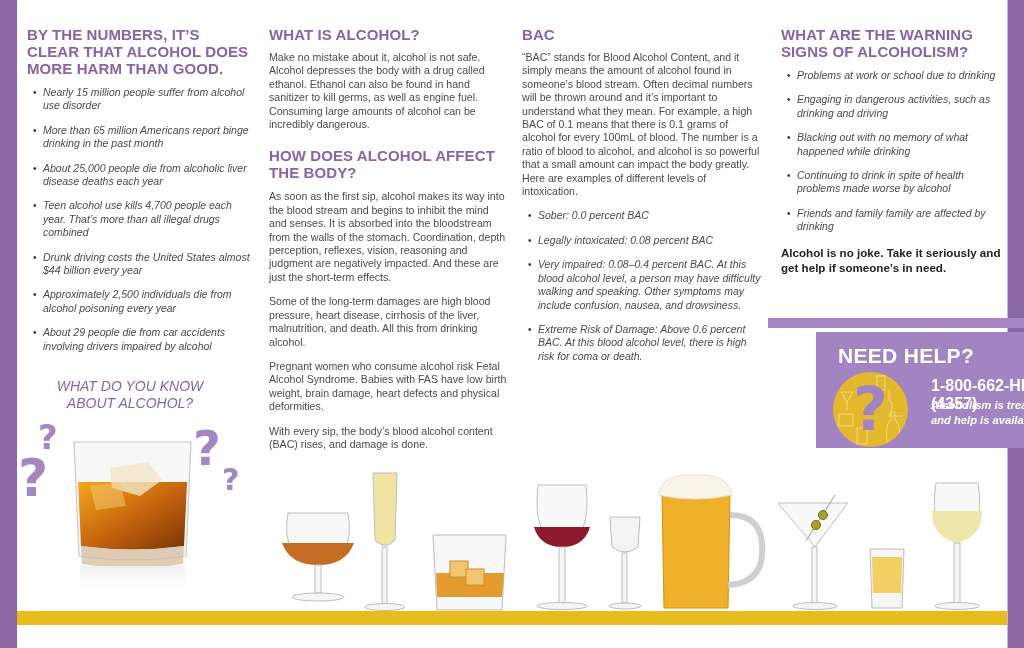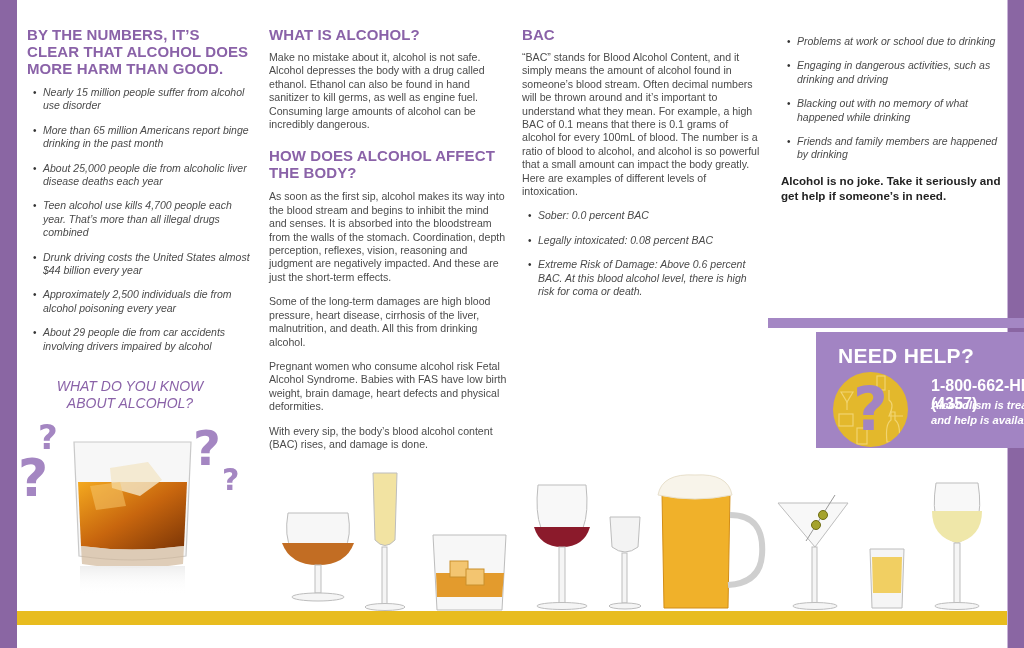--- a/index.html
+++ b/index.html
@@ -99,30 +99,33 @@
   <p class="body">Pregnant women who consume alcohol risk Fetal Alcohol Syndrome. Babies with FAS have low birth weight, brain damage, heart defects and physical deformities.</p>
   <p class="body">With every sip, the body’s blood alcohol content (BAC) rises, and damage is done.</p>
 </div>
 
 <div class="col" id="col3">
   <h2 class="sec" style="margin-bottom:8px;">BAC</h2>
   <p class="body">“BAC” stands for Blood Alcohol Content, and it simply means the amount of alcohol found in someone’s blood stream. Often decimal numbers will be thrown around and it’s important to understand what they mean. For example, a high BAC of 0.1 means that there is 0.1 grams of alcohol for every 100mL of blood. The number is a ratio of blood to alcohol, and alcohol is so powerful that a small amount can impact the body greatly. Here are examples of different levels of intoxication.</p>
   <ul class="bul">
     <li>Sober: 0.0 percent BAC</li>
     <li>Legally intoxicated: 0.08 percent BAC</li>
+    <li>Very impaired: 0.08–0.4 percent BAC. At this blood alcohol level, a person may have difficulty walking and speaking. Other symptoms may include confusion, nausea, and drowsiness.</li>
     <li>Extreme Risk of Damage: Above 0.6 percent BAC. At this blood alcohol level, there is high risk for coma or death.</li>
   </ul>
 </div>
 
 <div class="col" id="col4">
+  <h2 class="sec">WHAT ARE THE WARNING SIGNS OF ALCOHOLISM?</h2>
   <ul class="bul">
     <li>Problems at work or school due to drinking</li>
     <li>Engaging in dangerous activities, such as drinking and driving</li>
     <li>Blacking out with no memory of what happened while drinking</li>
-    <li>Friends and family members are happened by drinking</li>
+    <li>Continuing to drink in spite of health problems made worse by alcohol</li>
+    <li>Friends and family family are affected by drinking</li>
   </ul>
   <p class="joke">Alcohol is no joke. Take it seriously and get help if someone’s in need.</p>
 </div>
 
 <div class="help-strip"></div>
 <div class="help-box">
   <div class="help-title">NEED HELP?</div>
   <div class="help-circle">
     <svg width="75" height="75" viewBox="0 0 75 75">
       <g fill="none" stroke="#f3d778" stroke-width="1.2" opacity="0.9">

